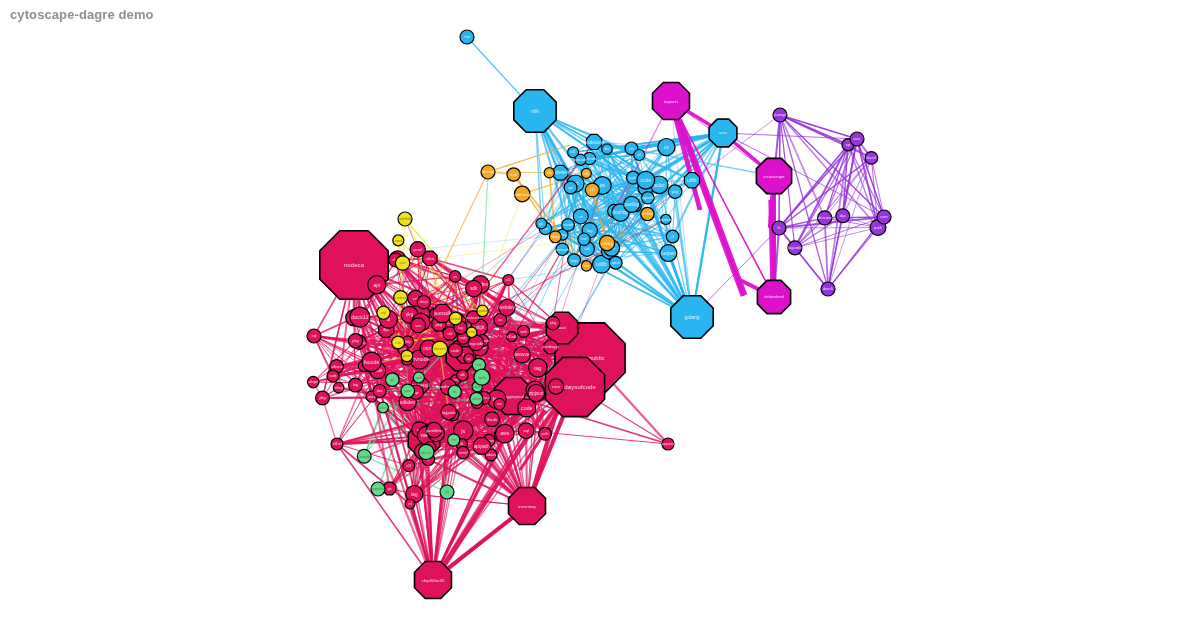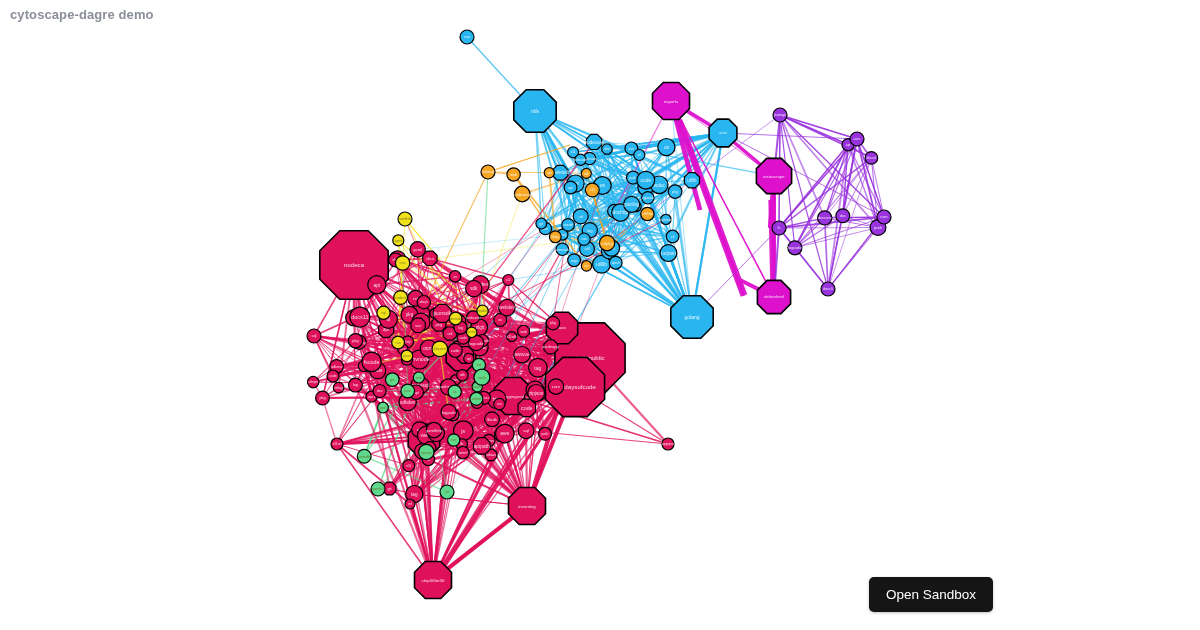--- a/index.html
+++ b/index.html
@@ -2480,15 +2480,14 @@
           <circle cx="488.0" cy="172.0" r="7.0" fill="#F5A623" stroke="#000000" stroke-width="1.2"></circle>
           <text x="488.0" y="173.3" text-anchor="middle" font-size="3.85" fill="#ffffff" fill-opacity="0.85" class="node-label">utilmap</text>
         </g>
         <g>
           <circle cx="405.0" cy="219.0" r="7.0" fill="#F0E11A" stroke="#000000" stroke-width="1.2"></circle>
           <text x="405.0" y="220.3" text-anchor="middle" font-size="3.85" fill="#6b6b20" fill-opacity="0.85" class="node-label">yamlhttp</text>
         </g>
       </g>
   </svg>
 
-  <button id="open-sandbox-button">Open Sandbox</button>
 
 </div>
 
 </body></html>

